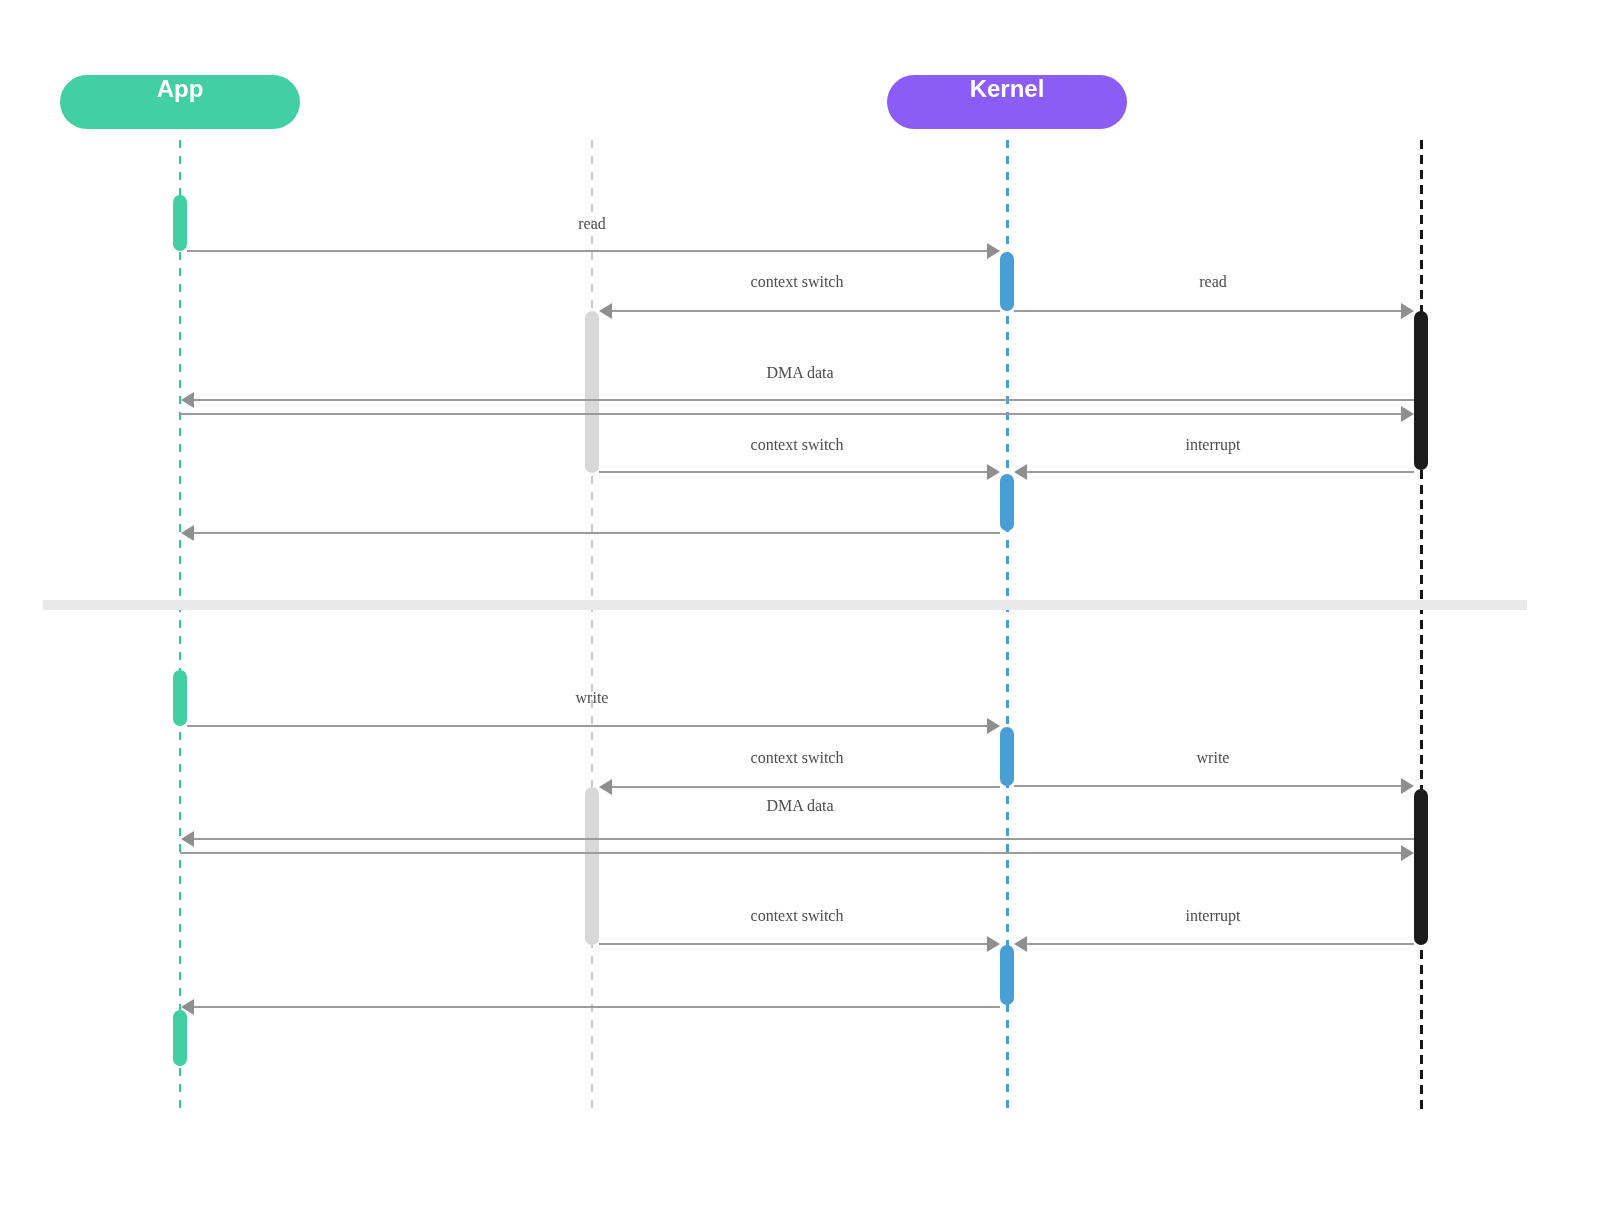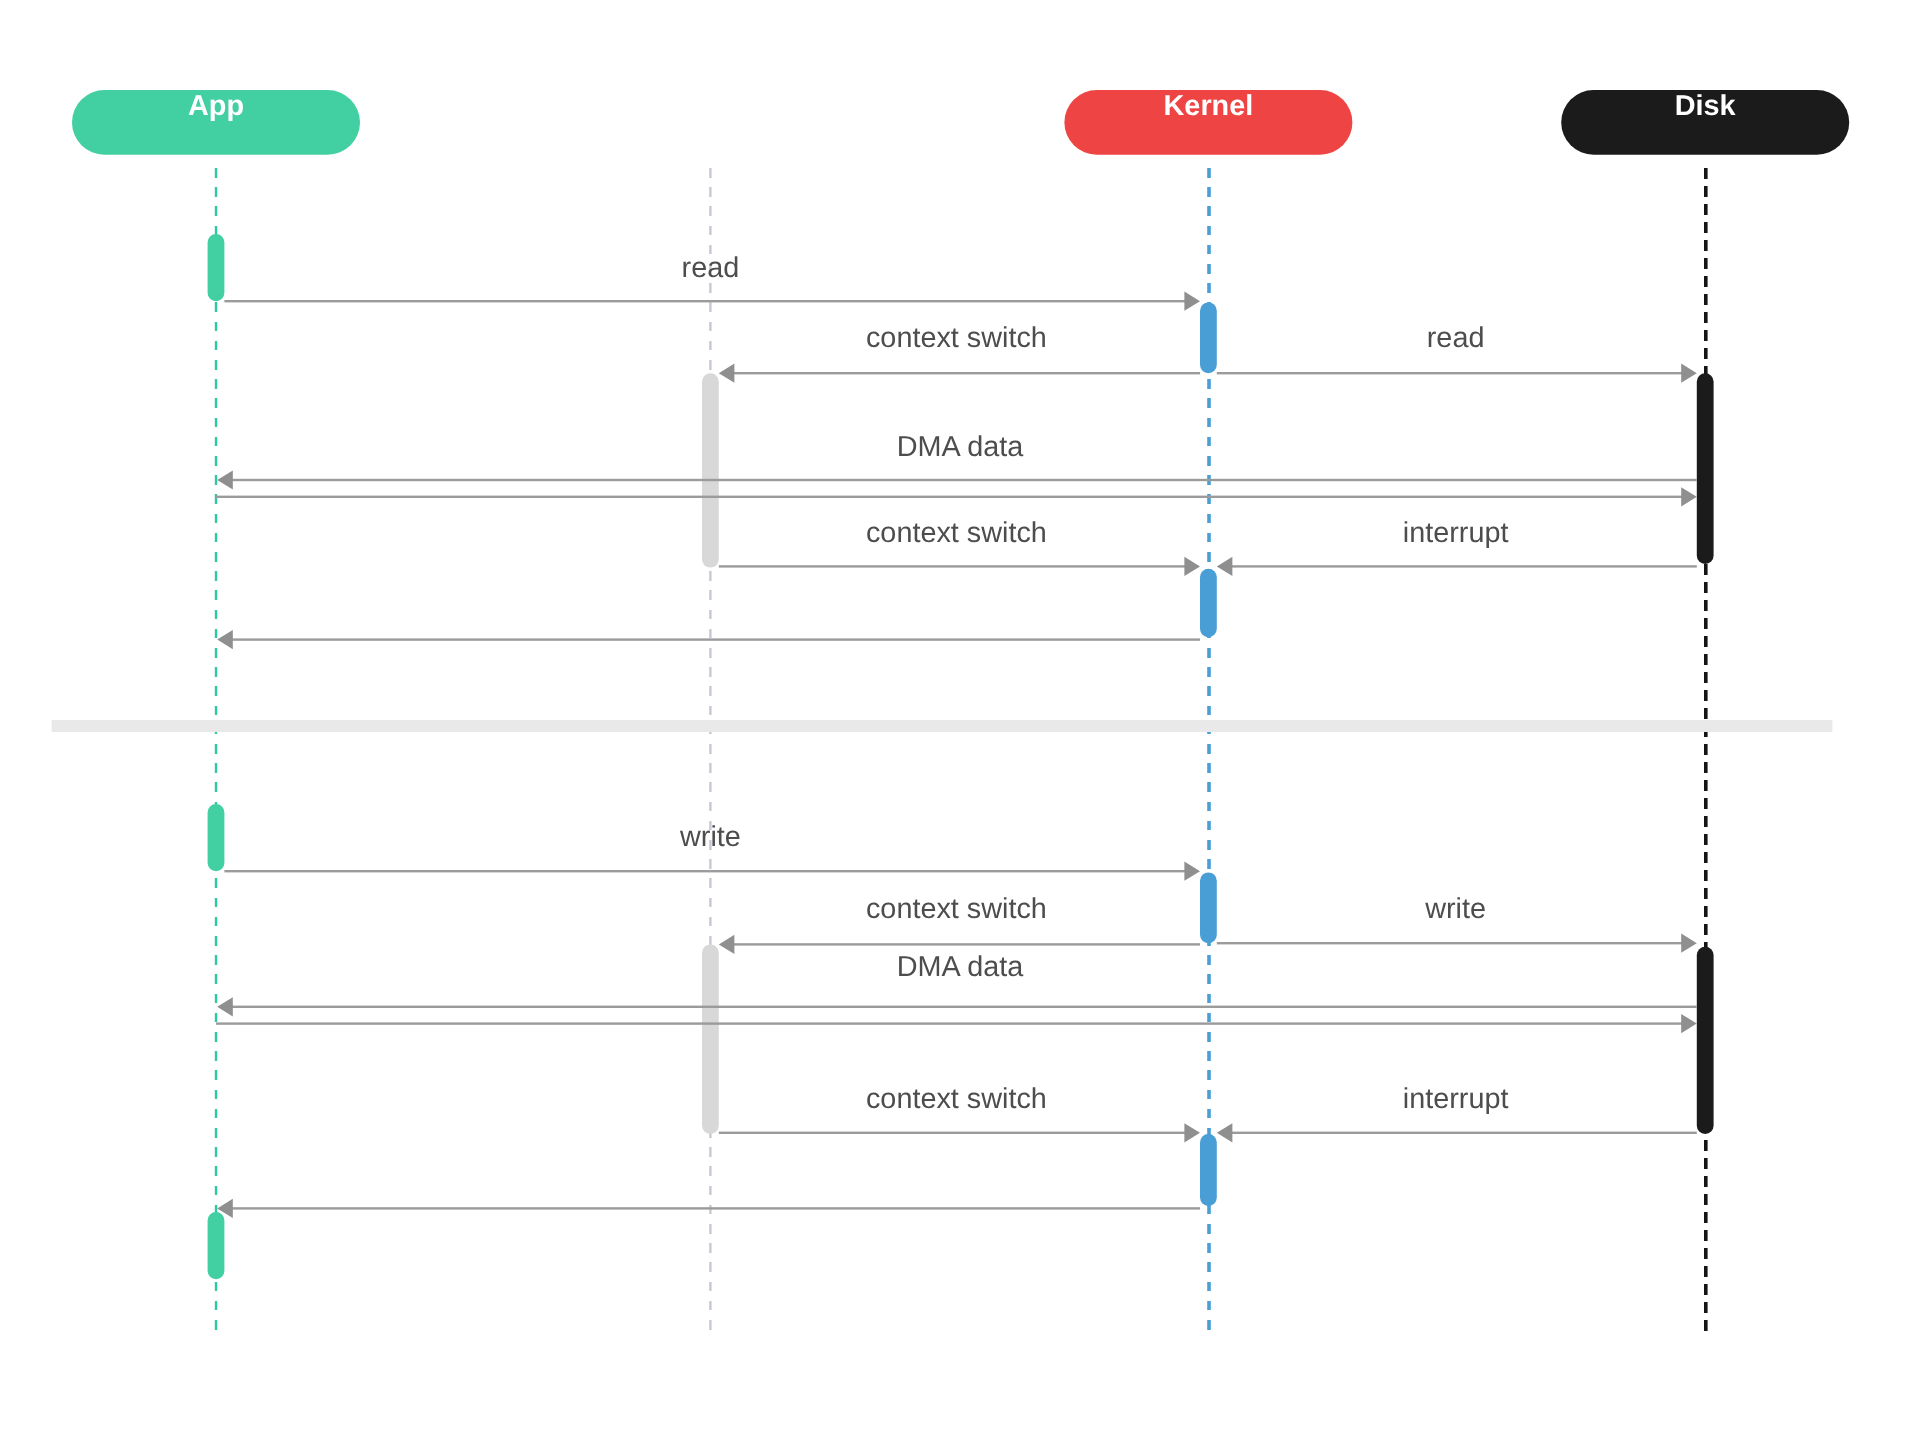--- a/index.html
+++ b/index.html
@@ -19,21 +19,21 @@
   }
   .divider{position:absolute;}
   .bar{position:absolute;border-radius:7px;}
   .mline{position:absolute;height:2px;background:#9b9b9b;}
   .ahead{position:absolute;width:0;height:0;border-top:8px solid transparent;border-bottom:8px solid transparent;}
   .ahead.right{border-left:13px solid #8f8f8f;}
   .ahead.left{border-right:13px solid #8f8f8f;}
   .mlabel{
     position:absolute;
     transform:translate(-50%,-50%);
-    font-size:24px;color:#4d4d4d;white-space:nowrap;
+    font-size:16px;color:#4d4d4d;white-space:nowrap;font-family:Liberation Serif, serif;
   }
 </style>
 </head>
 <body>
 
 <div class="canvas">
     <div class="lifeline" style="left: 179px; top: 140px; width: 2px; height: 972px; background: repeating-linear-gradient(rgb(46, 201, 160) 0px, rgb(46, 201, 160) 8px, transparent 8px, transparent 16px);"></div>
     <div class="lifeline" style="left: 591px; top: 140px; width: 2px; height: 972px; background: repeating-linear-gradient(rgb(200, 200, 212) 0px, rgb(200, 200, 212) 8px, transparent 8px, transparent 16px);"></div>
     <div class="lifeline" style="left: 1005.5px; top: 140px; width: 3px; height: 972px; background: repeating-linear-gradient(rgb(74, 158, 214) 0px, rgb(74, 158, 214) 8px, transparent 8px, transparent 16px);"></div>
     <div class="lifeline" style="left: 1419.5px; top: 140px; width: 3px; height: 972px; background: repeating-linear-gradient(rgb(21, 21, 21) 0px, rgb(21, 21, 21) 9px, transparent 9px, transparent 15px);"></div>
@@ -89,19 +89,16 @@
     <div class="ahead right" style="left: 987px; top: 936px;"></div>
     <div class="mlabel" style="left: 797px; top: 916px;">context switch</div>
     <div class="mline" style="left: 1026px; top: 943px; width: 388px;"></div>
     <div class="ahead left" style="left: 1014px; top: 936px;"></div>
     <div class="mlabel" style="left: 1213px; top: 916px;">interrupt</div>
     <div class="mline" style="left: 193px; top: 1006px; width: 807px;"></div>
     <div class="ahead left" style="left: 181px; top: 999px;"></div>
     <div class="pill" style="left: 60px; top: 75px; width: 240px; height: 54px; background: rgb(66, 207, 162); color: rgb(255, 255, 255);">
       <span>App</span>
     </div>
-    <div class="pill" style="left: 887px; top: 75px; width: 240px; height: 54px; background: #ef4444; color: rgb(255, 255, 255);">
+    <div class="pill" style="left: 887px; top: 75px; width: 240px; height: 54px; background: #8b5cf6; color: rgb(255, 255, 255);">
       <span>Kernel</span>
-    </div>
-    <div class="pill" style="left: 1301px; top: 75px; width: 240px; height: 54px; background: rgb(27, 27, 27); color: rgb(255, 255, 255);">
-      <span>Disk</span>
     </div>
   </div>
 
 </body></html>

